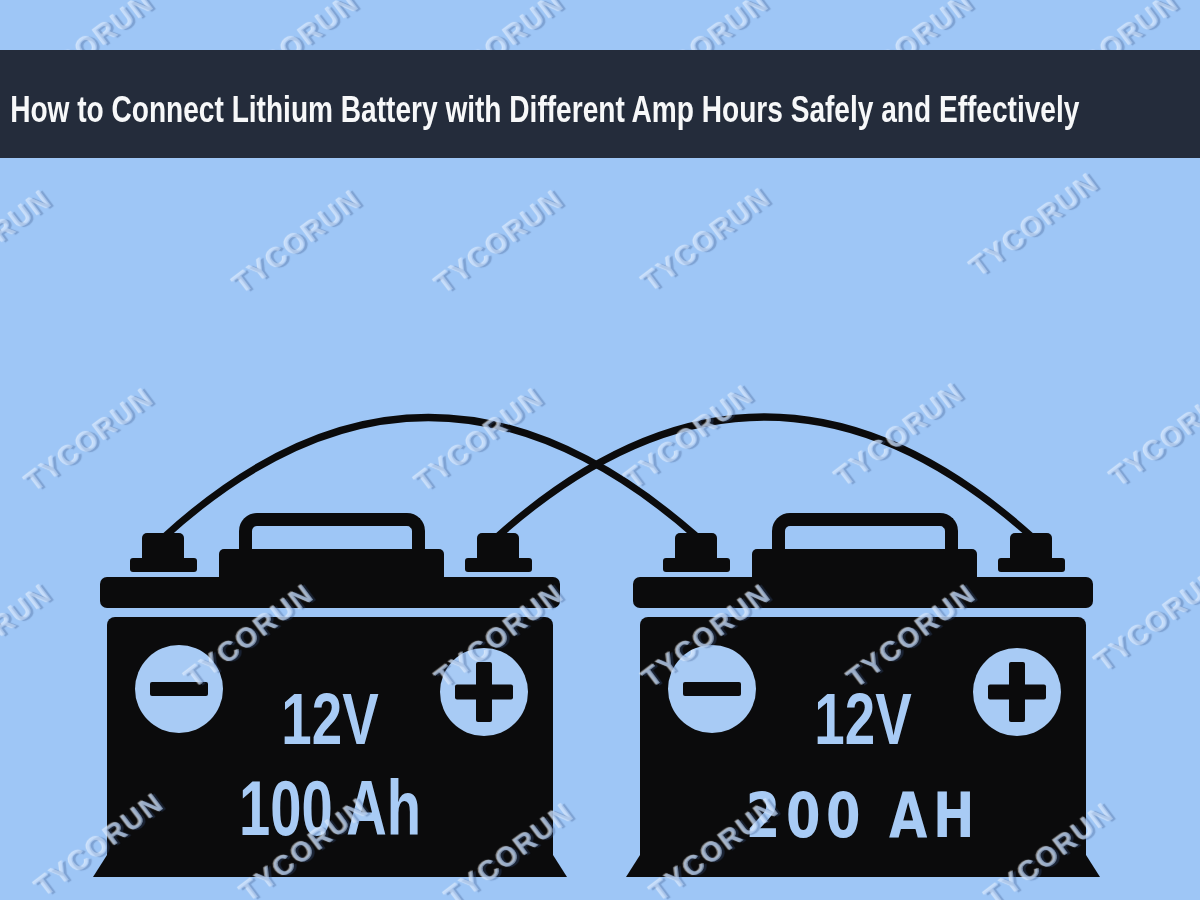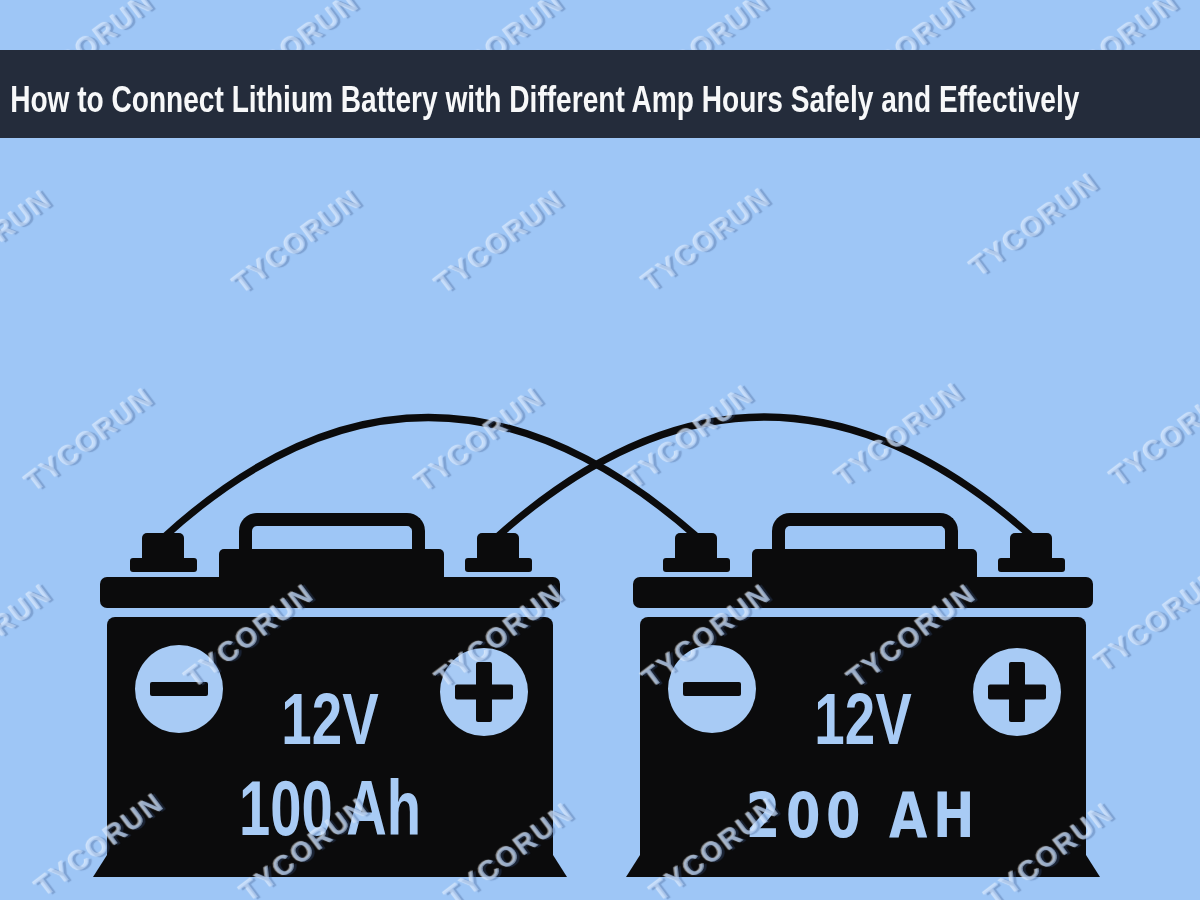--- a/index.html
+++ b/index.html
@@ -10,21 +10,21 @@
     --label:#a8cbf5;
   }
   html,body{margin:0;padding:0;}
   body{background:#6b7480;font-family:"Liberation Sans",sans-serif;}
   .stage{
     position:relative;width:1200px;height:900px;margin:0 auto;
     background:var(--background);overflow:hidden;
   }
   
   .titlebar{
-    position:absolute;left:0;top:50px;width:1200px;height:88px;
+    position:absolute;left:0;top:50px;width:1200px;height:108px;
     background:var(--header_bg);z-index:30;
     display:flex;align-items:center;
   }
   .title{
     color:var(--header_text);
     font-weight:bold;font-size:36px;line-height:1;
     white-space:nowrap;
     padding-left:13px;margin-top:12px;
     transform:scaleX(0.78);transform-origin:left center;
     letter-spacing:0px;

